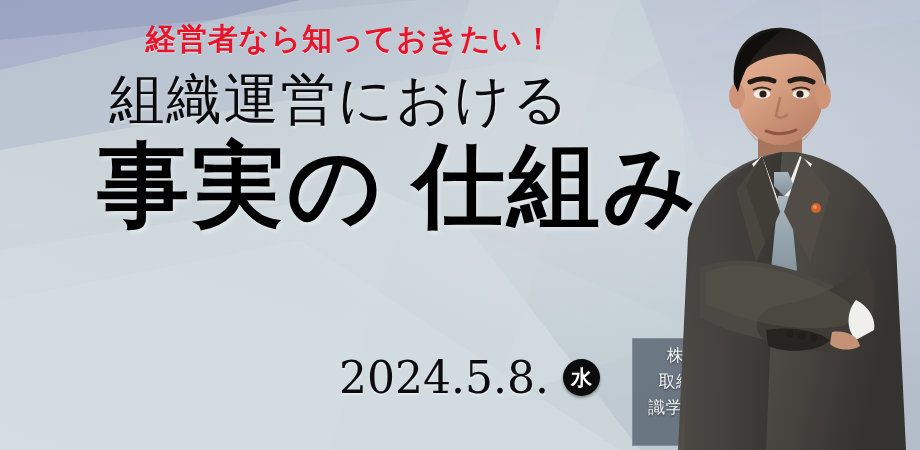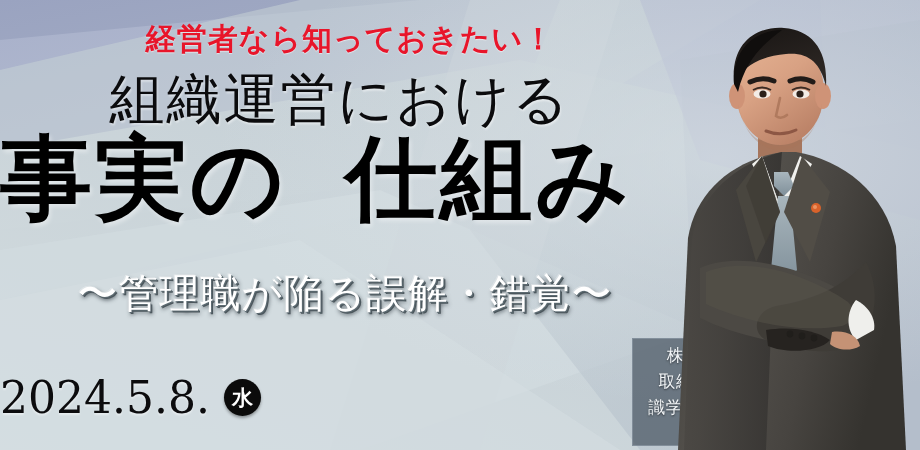--- a/index.html
+++ b/index.html
@@ -45,22 +45,22 @@
     font-size:55px;
     line-height:1;
     letter-spacing:2px;
     color:#0b0b0d;
     text-shadow:1px 2px 2px rgba(255,255,255,.45);
     white-space:nowrap;
   }
 
   #title-line2 {
     position:absolute; top:136px; left:0; width:700px;
-    text-align:left;
-    font-family:Liberation Mono, monospace;
+    text-align:right;
+    font-family:Liberation Sans, sans-serif;
     font-weight:bold;
     font-size:92px;
     line-height:1.08;
     letter-spacing:3px;
     color:#000;
     text-shadow:2px 3px 4px rgba(255,255,255,.40);
     white-space:nowrap;
   }
 
   #subtitle {
@@ -73,24 +73,23 @@
     text-shadow:
       1px 1px 0 #5d6b72, 2px 2px 0 #4c575d,
       2px 3px 4px rgba(40,50,56,.75),
       -1px -1px 0 rgba(255,255,255,.35);
     white-space:nowrap;
   }
 
   
   #daterow {
     position:absolute; top:352px; left:0; width:600px;
-    display:flex; align-items:center; justify-content:flex-start;
+    display:flex; align-items:center; justify-content:flex-end;
     gap:14px;
     white-space:nowrap;
-    margin-top:20px;
   }
   .date-text {
     font-family:"DejaVu Serif", serif;
     font-size:44px;
     color:#0c0c0e;
     letter-spacing:0px;
     text-shadow:0 2px 2px rgba(255,255,255,.45);
   }
   #weekday-badge {
     width:37px; height:37px; border-radius:50%;
@@ -177,21 +176,20 @@
   </svg>
 
   <div id="content">
 
     <div id="title-line1">組織運営における</div>
 
     <div id="kicker">経営者なら知っておきたい！</div>
 
     <div id="title-line2">事実の 仕組み</div>
 
-    <div id="subtitle">〜管理職が陥る誤解・錯覚〜</div>
 
     <div id="daterow">
       <span class="date-text">2024.5.8.</span>
       <span id="weekday-badge">水</span>
     </div>
   </div>
 
   <div id="speaker-panel">
     <div class="speaker-line">株式会社 P-UP neo</div>
     <div class="speaker-line">取締役副社長執行役員</div>

